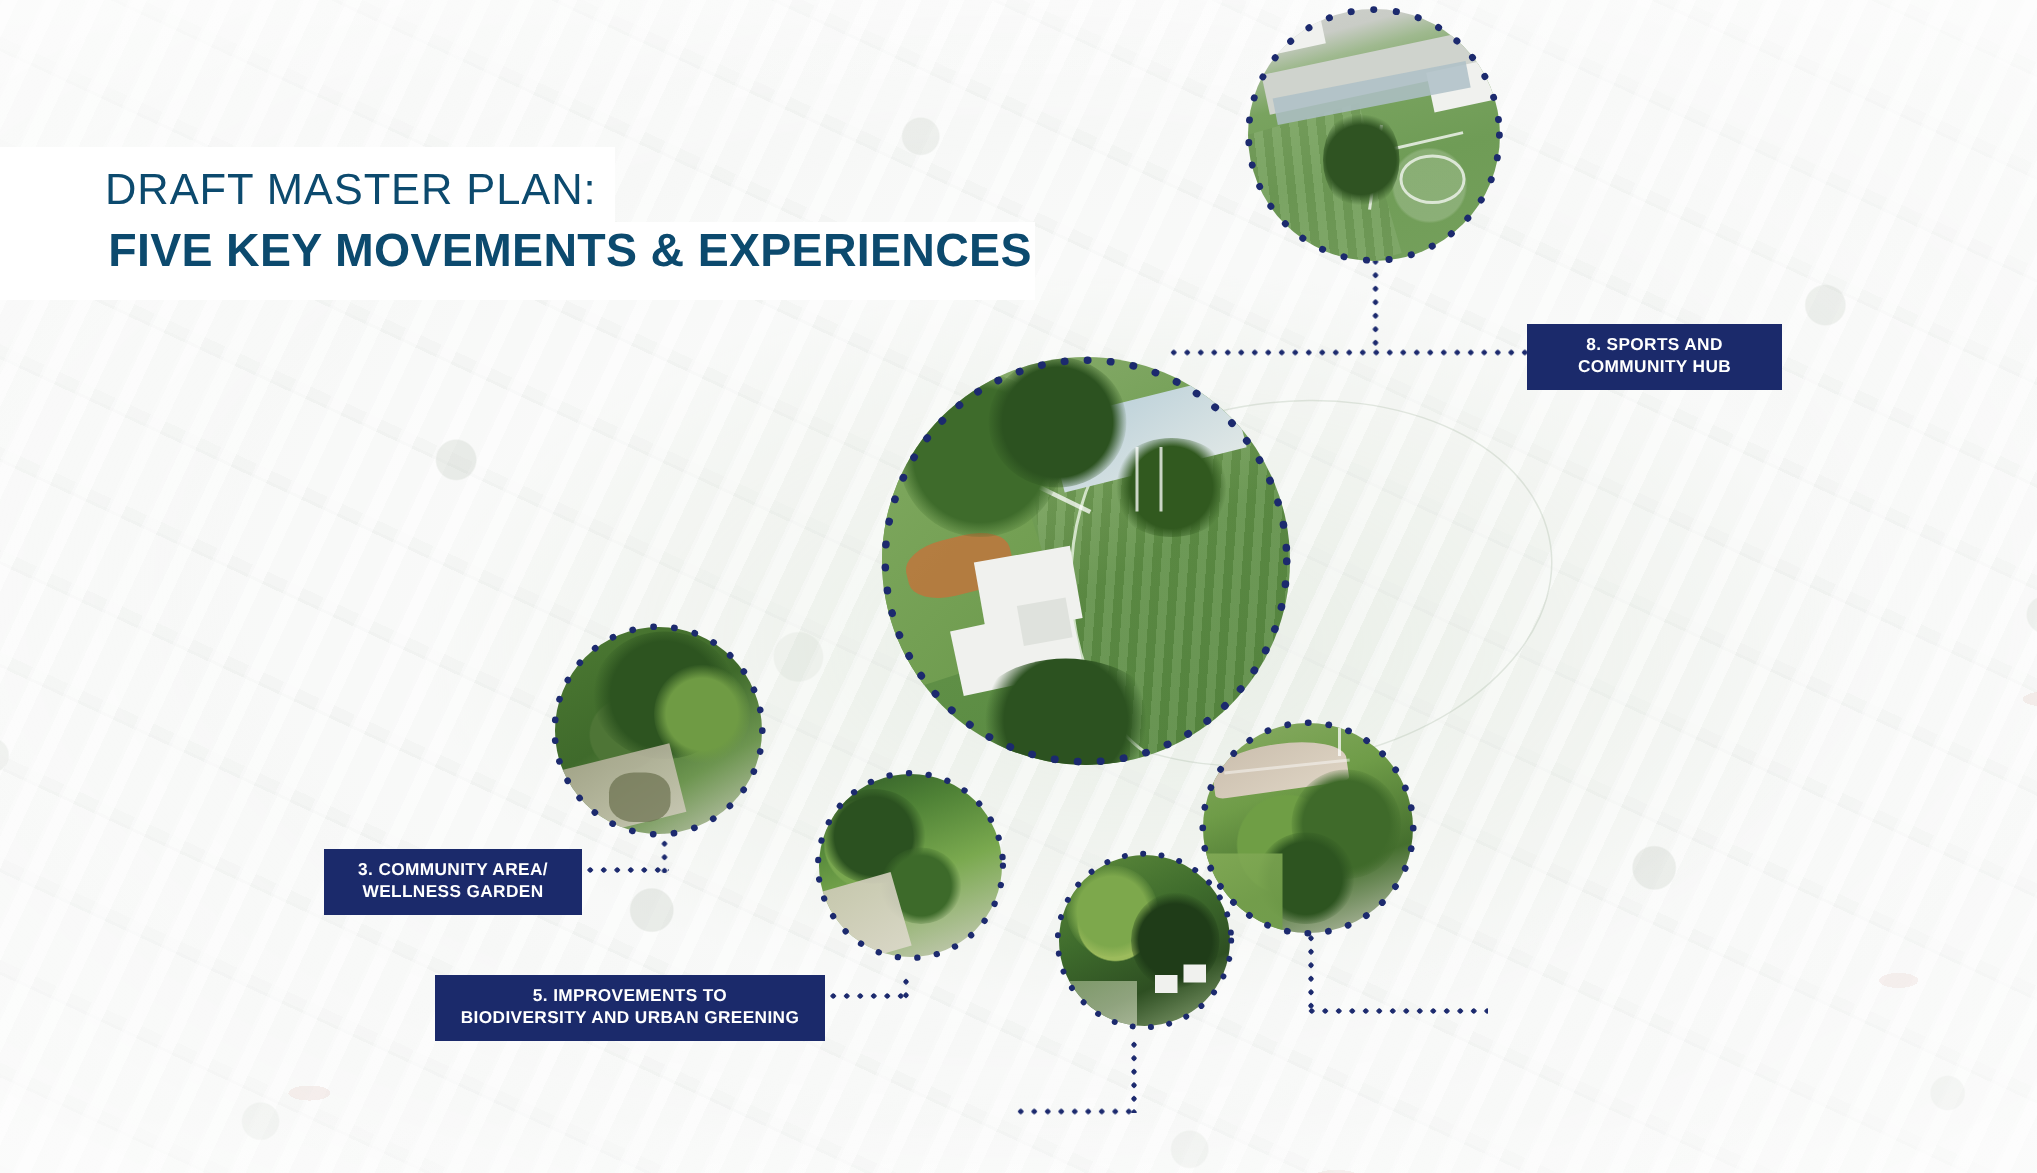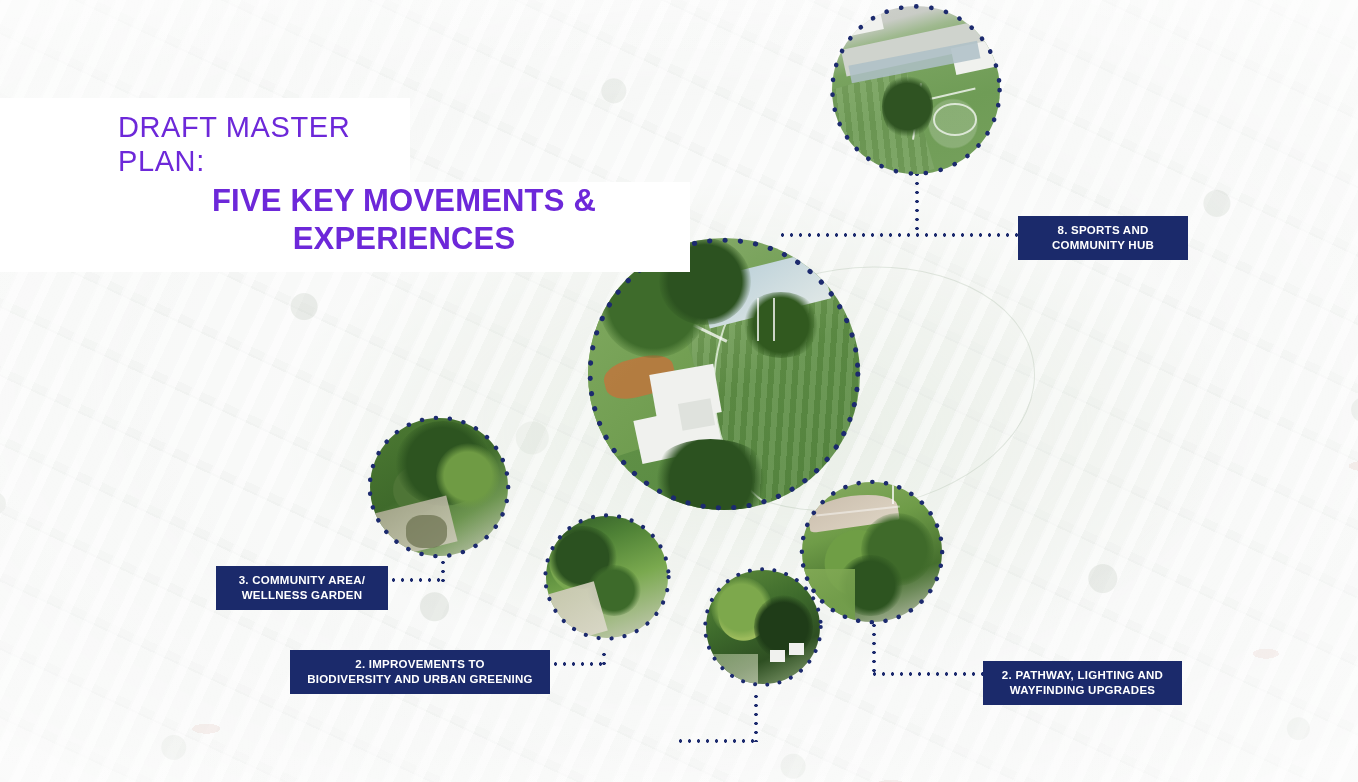--- a/index.html
+++ b/index.html
@@ -131,21 +131,21 @@
     position:absolute;background:#1b2a6b;color:#fff;
     font-weight:bold;font-size:11.5px;line-height:15px;letter-spacing:.25px;
     text-align:center;padding:7px 12px;white-space:pre-line;z-index:6;
   }
 
   
   .title-wrap{position:absolute;left:0;top:98px;z-index:8;}
   .title-row{background:#fff;display:block;}
   .t1{width:410px;padding:12px 0 4px 0;}
   .t2{width:690px;padding:0 0 14px 0;text-align:center;}
-  .t-text{display:block;padding-left:70px;color:#6d28d9;margin-left:48px;}
+  .t-text{display:block;padding-left:70px;color:#0c4a6e;}
   .t1 .t-text{font-size:29px;font-weight:400;letter-spacing:.6px;line-height:34px;}
   .t2 .t-text{font-size:31px;font-weight:bold;letter-spacing:.2px;line-height:38px;}
 </style>
 </head>
 <body>
 
 <div id="stage">
 
   <div class="basemap">
     <div class="bm-layer bm-ground"></div>
@@ -260,28 +260,26 @@
       <div class="ov" style="left:-4%;top:62%;width:42%;height:40%;background:linear-gradient(150deg,#84ab57,#6f9c48);opacity:.9;"></div>
     </div>
     <svg class="dots-ring" viewBox="0 0 100 100">
       <circle cx="50" cy="50" r="47.4" fill="none" stroke="#1c2a6e" stroke-width="3" stroke-linecap="round" stroke-dasharray="0.1 9.2"></circle>
     </svg>
   </div>
 
   <div class="chip" style="left:1018px;top:216px;width:146px;">8. SPORTS AND
 COMMUNITY HUB</div>
 
-  <div class="chip" style="left:983px;top:661px;width:175px;">2. PATHWAY, LIGHTING AND
-WAYFINDING UPGRADES</div>
 
   <div class="chip" style="left:216px;top:566px;width:148px;">3. COMMUNITY AREA/
 WELLNESS GARDEN</div>
 
 
-  <div class="chip" style="left:290px;top:650px;width:236px;">2. IMPROVEMENTS TO
+  <div class="chip" style="left:290px;top:650px;width:236px;">5. IMPROVEMENTS TO
 BIODIVERSITY AND URBAN GREENING</div>
 
   <div class="title-wrap">
     <div class="title-row t1">
       <span class="t-text">DRAFT MASTER PLAN:</span>
     </div>
     <div class="title-row t2">
       <span class="t-text">FIVE KEY MOVEMENTS &amp; EXPERIENCES</span>
     </div>
   </div>

